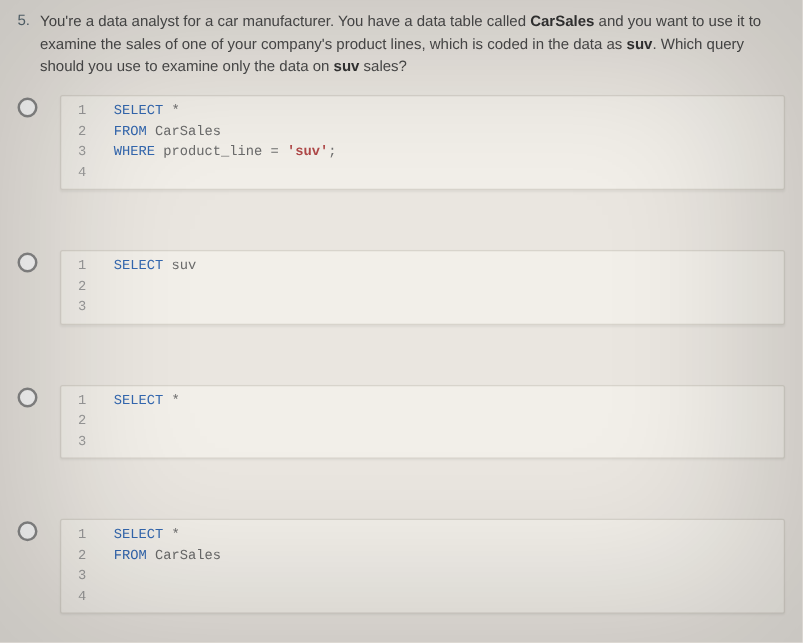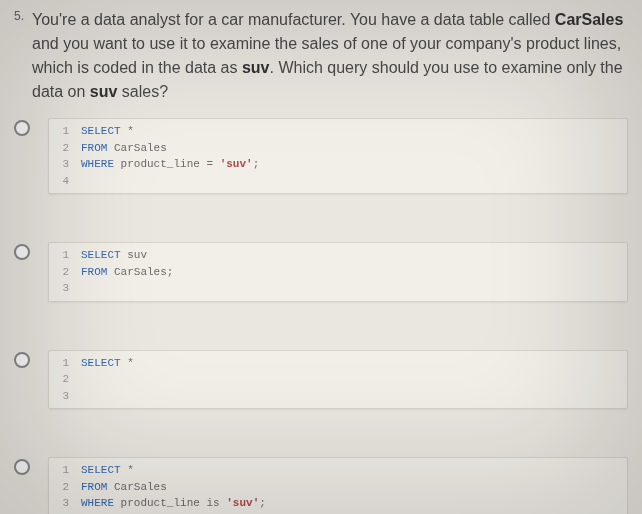--- a/index.html
+++ b/index.html
@@ -15,21 +15,21 @@
   }
   .qrow { display: flex; align-items: flex-start; }
   .qnum {
     color: #5a6b74;
     font-size: 12px;
     width: 18px;
     flex-shrink: 0;
     padding-top: 1px;
   }
   .qtext {
-    font-size: 16px;
+    font-size: 12px;
     line-height: 1.5;
     color: #4a4a4a;
   }
   .qtext b { font-weight: bold; color: #333; }
   .options { margin-top: 14px; }
   .option {
     display: flex;
     align-items: flex-start;
     margin-bottom: 48px;
   }
@@ -58,21 +58,21 @@
   }
   .ln {
     width: 32px;
     text-align: right;
     padding-right: 12px;
     color: #9a9a9a;
     flex-shrink: 0;
     user-select: none;
   }
   .code { white-space: pre; }
-  .kw { color: #3468b0; }
+  .kw { color: #3468b0; margin-left: 10px; }
   .id { color: #6b6b6b; }
   .op { color: #707070; }
   .str { color: #b04848; font-weight: bold; }
   .vignette {
     position: absolute;
     inset: 0;
     pointer-events: none;
     box-shadow: inset 0 0 120px 40px rgba(0,0,0,0.15);
   }
 </style>
@@ -110,21 +110,20 @@
     </div>
     <div class="option">
       <div class="radio"></div>
       <div class="codebox">
         <div class="codeline">
           <div class="ln">1</div>
           <div class="code"><span class="kw">SELECT</span><span class="id"> suv</span></div>
         </div>
         <div class="codeline">
           <div class="ln">2</div>
-          <div class="code"><span class="kw">FROM</span><span class="id"> CarSales;</span></div>
         </div>
         <div class="codeline">
           <div class="ln">3</div>
           <div class="code"><span class="id"></span></div>
         </div>
       </div>
     </div>
     <div class="option">
       <div class="radio"></div>
       <div class="codebox">
@@ -147,21 +146,20 @@
         <div class="codeline">
           <div class="ln">1</div>
           <div class="code"><span class="kw">SELECT</span><span class="op"> *</span></div>
         </div>
         <div class="codeline">
           <div class="ln">2</div>
           <div class="code"><span class="kw">FROM</span><span class="id"> CarSales</span></div>
         </div>
         <div class="codeline">
           <div class="ln">3</div>
-          <div class="code"><span class="kw">WHERE</span><span class="id"> product_line </span><span class="op">is</span><span class="str"> 'suv'</span><span class="op">;</span></div>
         </div>
         <div class="codeline">
           <div class="ln">4</div>
           <div class="code"><span class="id"></span></div>
         </div>
       </div>
     </div>
   </div>
 
 <div class="vignette"></div>

